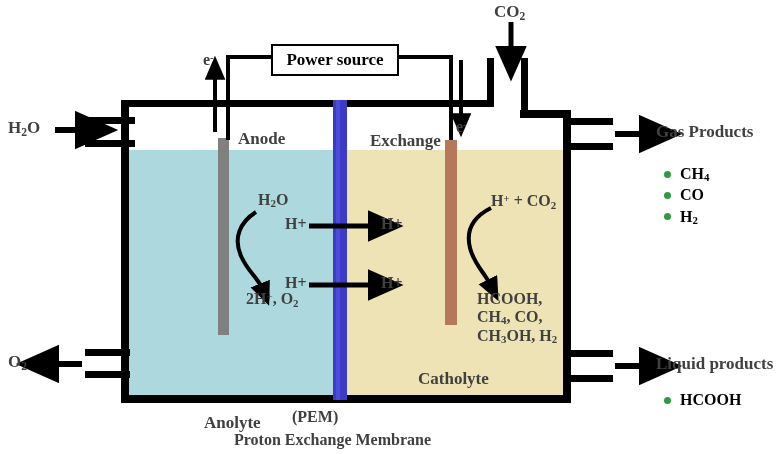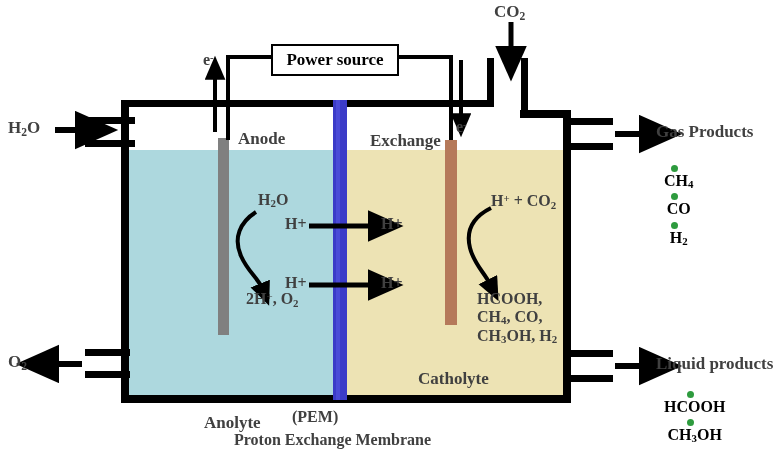--- a/index.html
+++ b/index.html
@@ -49,21 +49,20 @@
     box-sizing: border-box;
   }
 
   .bullet-list { position: absolute; }
   .bullet-row {
     display: flex;
     align-items: center;
     margin-bottom: 3px;
     font-size: 16px;
     font-weight: bold;
-    flex-direction: column;
   }
   .bullet-dot {
     width: 7px;
     height: 7px;
     border-radius: 50%;
     margin-right: 9px;
     flex: 0 0 auto;
   }
   .bullet-text { white-space: nowrap; }
   .bullet-text sub { font-size: 0.68em; vertical-align: -0.22em; }
@@ -239,21 +238,15 @@
 
   <div class="lbl" style="left:656px; top:354px; font-size:17px;">Liquid products</div>
 
   <div class="bullet-list" style="left:664px; top:391px;">
     <div class="bullet-row">
       <span class="bullet-dot" style="background:#2E9B3E;"></span>
       <span class="bullet-text">
         <span>HCOOH</span>
       </span>
     </div>
-    <div class="bullet-row">
-      <span class="bullet-dot" style="background:#2E9B3E;"></span>
-      <span class="bullet-text">
-        <span>CH</span><sub>3</sub><span>OH</span>
-      </span>
-    </div>
   </div>
 
 </div>
 
 </body></html>

